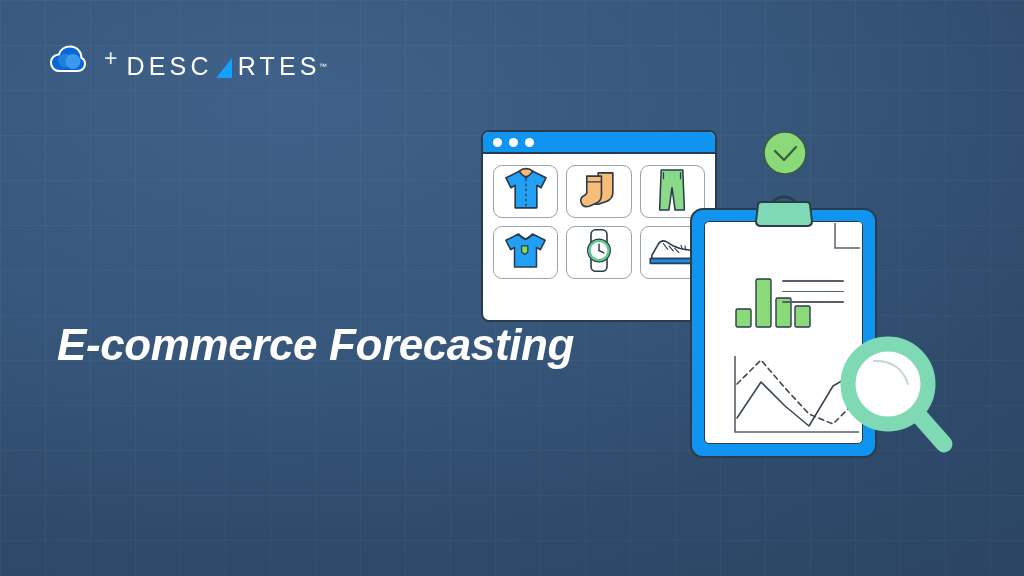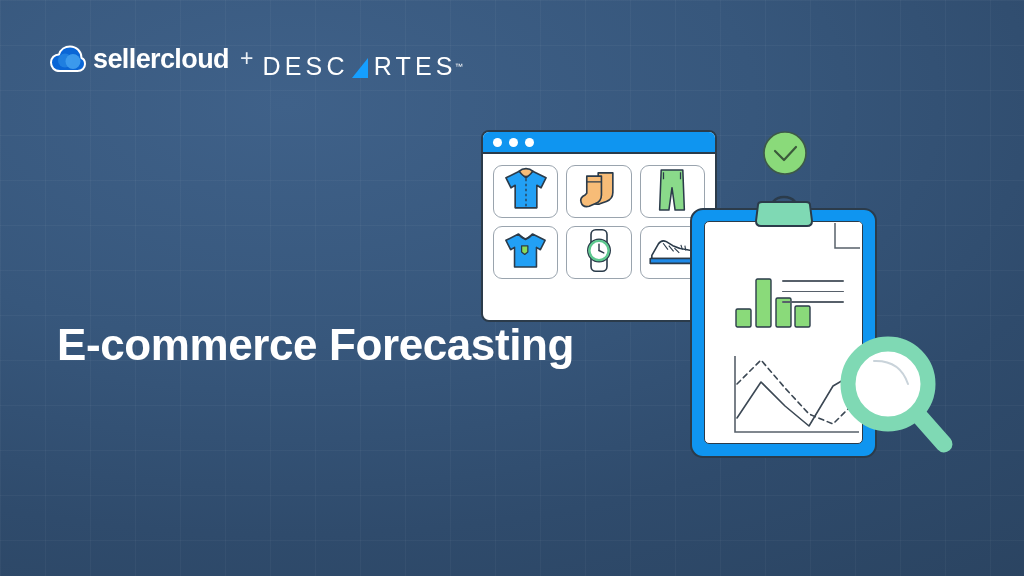--- a/index.html
+++ b/index.html
@@ -37,21 +37,21 @@
   .brand-tm { font-size:8px; vertical-align:super; letter-spacing:0; margin-left:-2px; }
 
   
   #headline { position:absolute; left:57px; top:306px; }
   .headline-l1 {
     color:#f8d544; font-size:44px; font-weight:bold; letter-spacing:-0.4px;
     line-height:1.24;
   }
   .headline-l2 {
     color:#ffffff; font-size:44px; font-weight:bold; letter-spacing:-0.4px;
-    line-height:1.24; margin-top:12px;
+    line-height:1.24; margin-top:12px;font-style:italic;
   }
 
   
   #browser-window {
     position:absolute; left:481px; top:130px; width:236px; height:192px;
     background:#ffffff; border:2px solid #2b3b4a; border-radius:8px;
     overflow:hidden;
   }
   #browser-titlebar {
     height:22px; background:#0f95f0; border-bottom:2px solid #2b3b4a;
@@ -105,21 +105,20 @@
 
   <div id="logo-bar">
     <span class="cloud-icon">
       <svg viewBox="0 0 72 56" width="36" height="28">
         <path d="M20 52 C8 52 2 44 2 35 C2 26 9 19 18 19 C21 9 30 3 40 3
                  C53 3 63 13 63 26 C68 28 70 33 70 38 C70 46 64 52 55 52 Z" fill="#0a66d6" stroke="#ffffff" stroke-width="4" stroke-linejoin="round"></path>
         <circle cx="30" cy="31" r="14" fill="#1f7fe0"></circle>
         <circle cx="46" cy="33" r="15" fill="#3e9ced" opacity="0.95"></circle>
       </svg>
     </span>
-    <span class="brand-sellercloud">sellercloud</span>
     <span class="brand-plus">+</span>
     <span class="brand-descartes">
       <span>DESC</span>
       <span class="desc-a">
         <svg viewBox="0 0 20 22" width="20" height="22">
           <path d="M18 1 L18 21 L2 21 Z" fill="#159fff"></path>
         </svg>
       </span>
       <span>RTES</span>
       <span class="brand-tm">™</span>

